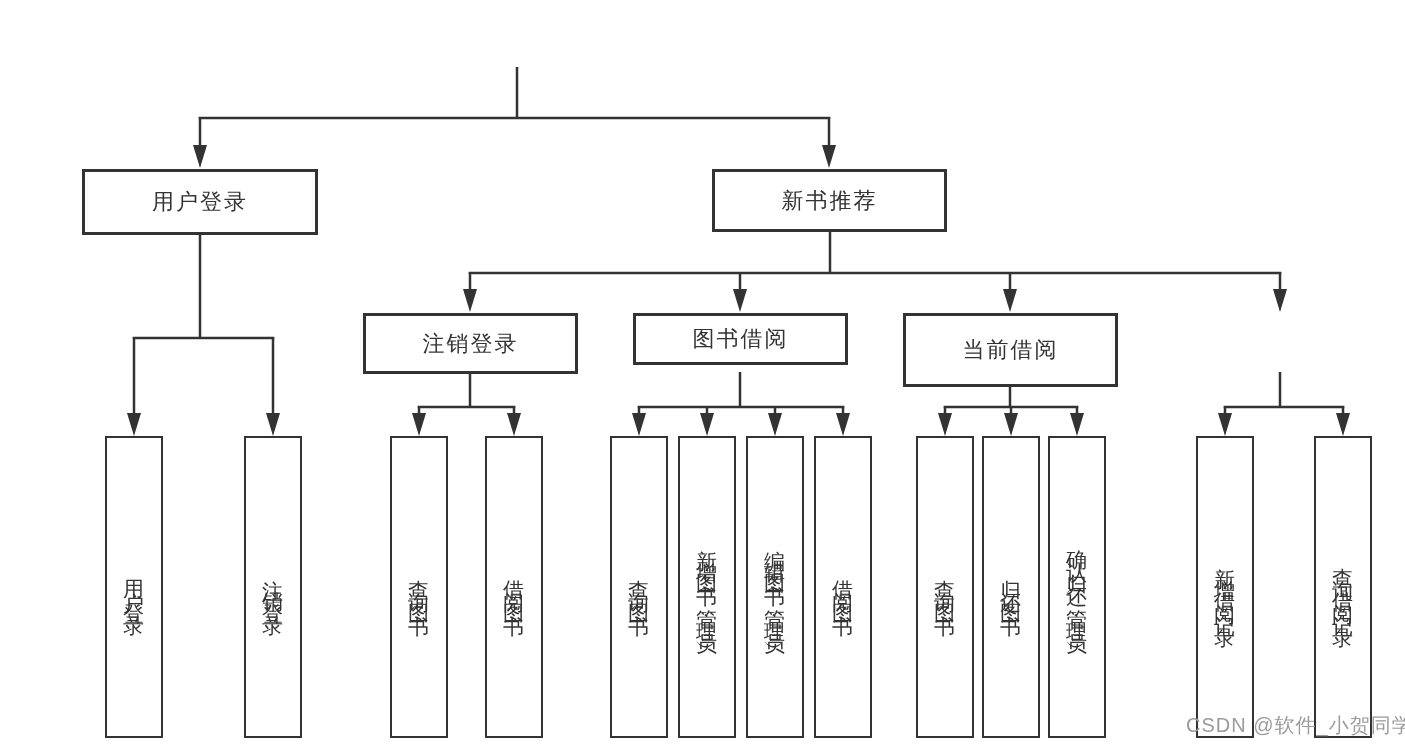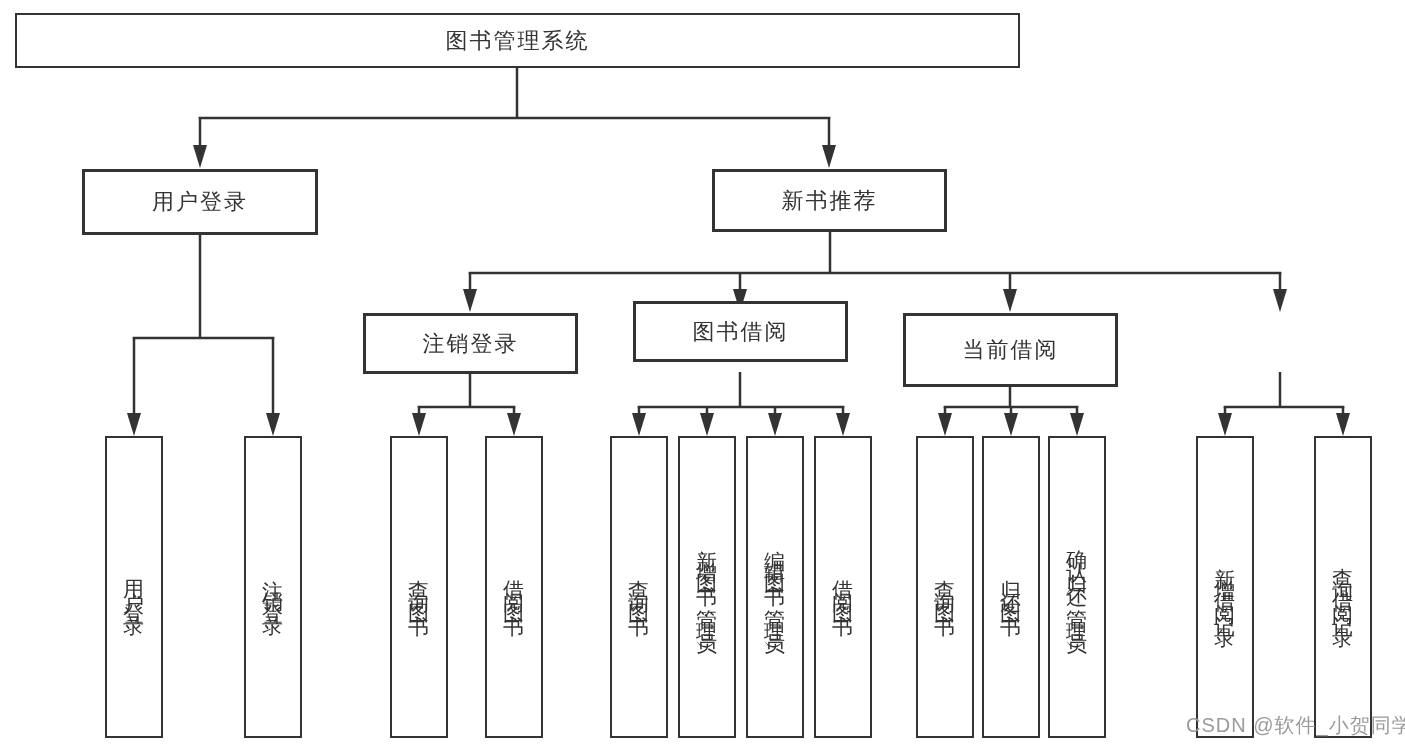--- a/index.html
+++ b/index.html
@@ -115,35 +115,32 @@
       <polygon points="775,436 768,413 782,413"></polygon>
       <polygon points="843,436 836,413 850,413"></polygon>
       <polygon points="945,436 938,413 952,413"></polygon>
       <polygon points="1011,436 1004,413 1018,413"></polygon>
       <polygon points="1077,436 1070,413 1084,413"></polygon>
       <polygon points="1225,436 1218,413 1232,413"></polygon>
       <polygon points="1343,436 1336,413 1350,413"></polygon>
     </g>
   </svg>
 
-  <div class="box root-box" style="left:15px;top:13px;width:1005px;height:55px">
-    <span class="hlabel">图书管理系统</span>
-  </div>
 
   <div class="box" style="left:82px;top:169px;width:236px;height:66px">
     <span class="hlabel">用户登录</span>
   </div>
   <div class="box" style="left:712px;top:169px;width:235px;height:63px">
     <span class="hlabel">新书推荐</span>
   </div>
 
   <div class="box" style="left:363px;top:313px;width:215px;height:61px">
     <span class="hlabel">注销登录</span>
   </div>
-  <div class="box" style="left:633px;top:301px;width:215px;height:61px">
+  <div class="box" style="left:633px;top:313px;width:215px;height:52px">
     <span class="hlabel">图书借阅</span>
   </div>
   <div class="box" style="left:903px;top:313px;width:215px;height:74px">
     <span class="hlabel">当前借阅</span>
   </div>
 
   <div class="box leaf" style="left:105px;top:436px;width:58px;height:302px">
     <span class="vtext">用户登录</span>
   </div>
   <div class="box leaf" style="left:244px;top:436px;width:58px;height:302px">

